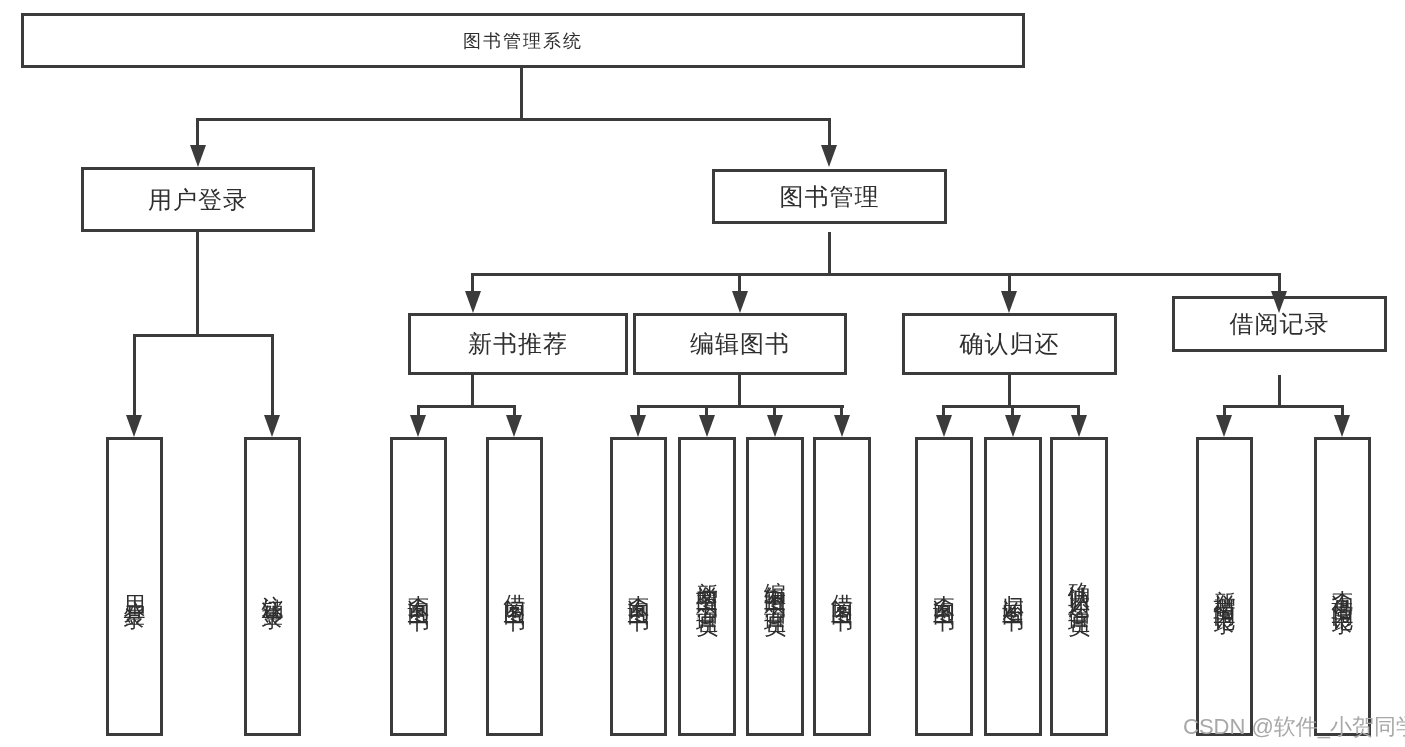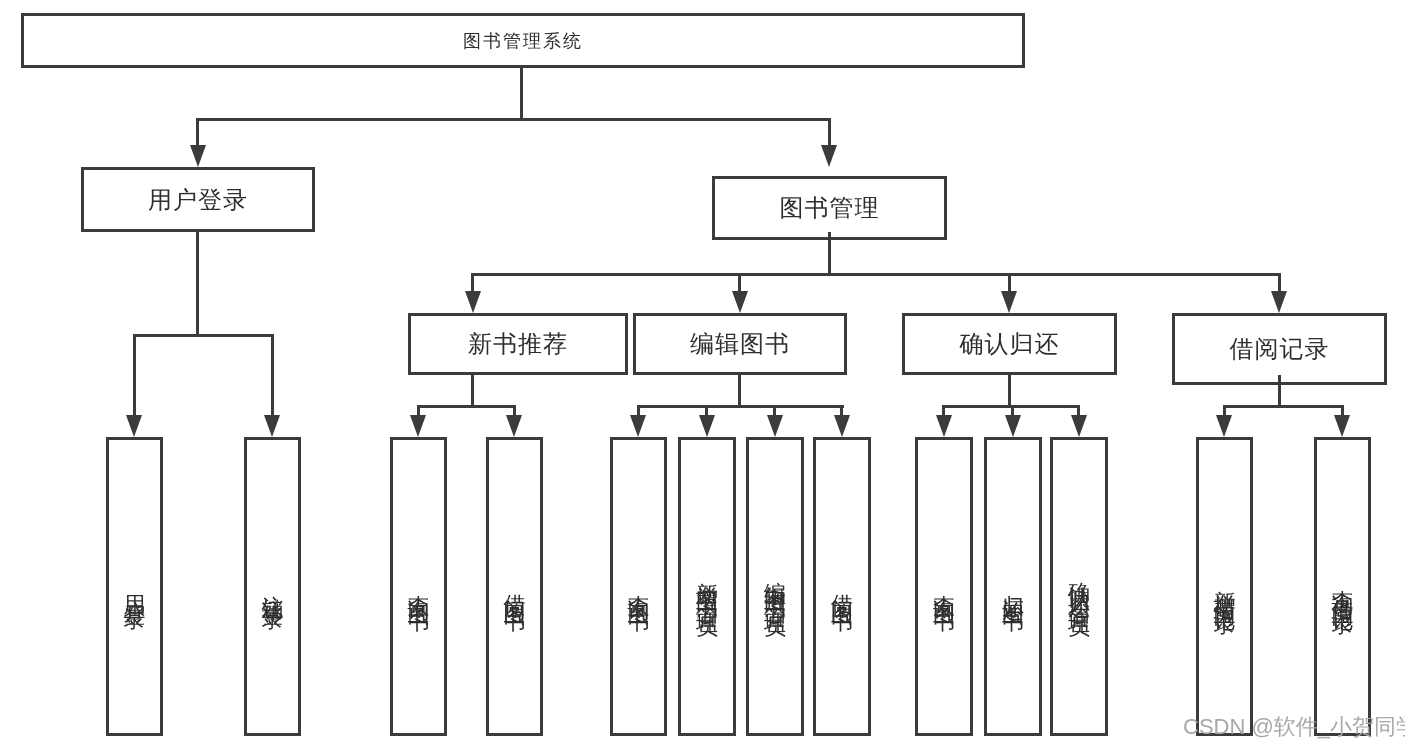--- a/index.html
+++ b/index.html
@@ -44,34 +44,34 @@
 
 <div id="canvas">
 
   <div class="box rootbox" style="left:21px;top:13px;width:1004px;height:55px;">
     <span>图书管理系统</span>
   </div>
 
   <div class="box hbox" style="left:81px;top:167px;width:234px;height:65px;">
     <span>用户登录</span>
   </div>
-  <div class="box hbox" style="left:712px;top:176px;width:235px;height:64px;text-align:center;">
+  <div class="box hbox" style="left:712px;top:169px;width:235px;height:55px;text-align:center;">
     <span>图书管理</span>
   </div>
 
   <div class="box hbox" style="left:363px;top:313px;width:220px;height:62px;margin-left:45px;">
     <span>新书推荐</span>
   </div>
   <div class="box hbox" style="left:633px;top:313px;width:214px;height:62px;">
     <span>编辑图书</span>
   </div>
   <div class="box hbox" style="left:902px;top:313px;width:215px;height:62px;">
     <span>确认归还</span>
   </div>
-  <div class="box hbox" style="left:1172px;top:313px;width:215px;height:72px;">
+  <div class="box hbox" style="left:1172px;top:296px;width:215px;height:56px;">
     <span>借阅记录</span>
   </div>
 
   <div class="box leaf" style="left:106px;top:437px;width:57px;height:299px;">
     <span class="vtext">用户登录</span>
   </div>
   <div class="box leaf" style="left:244px;top:437px;width:57px;height:299px;">
     <span class="vtext">注销登录</span>
   </div>
 

